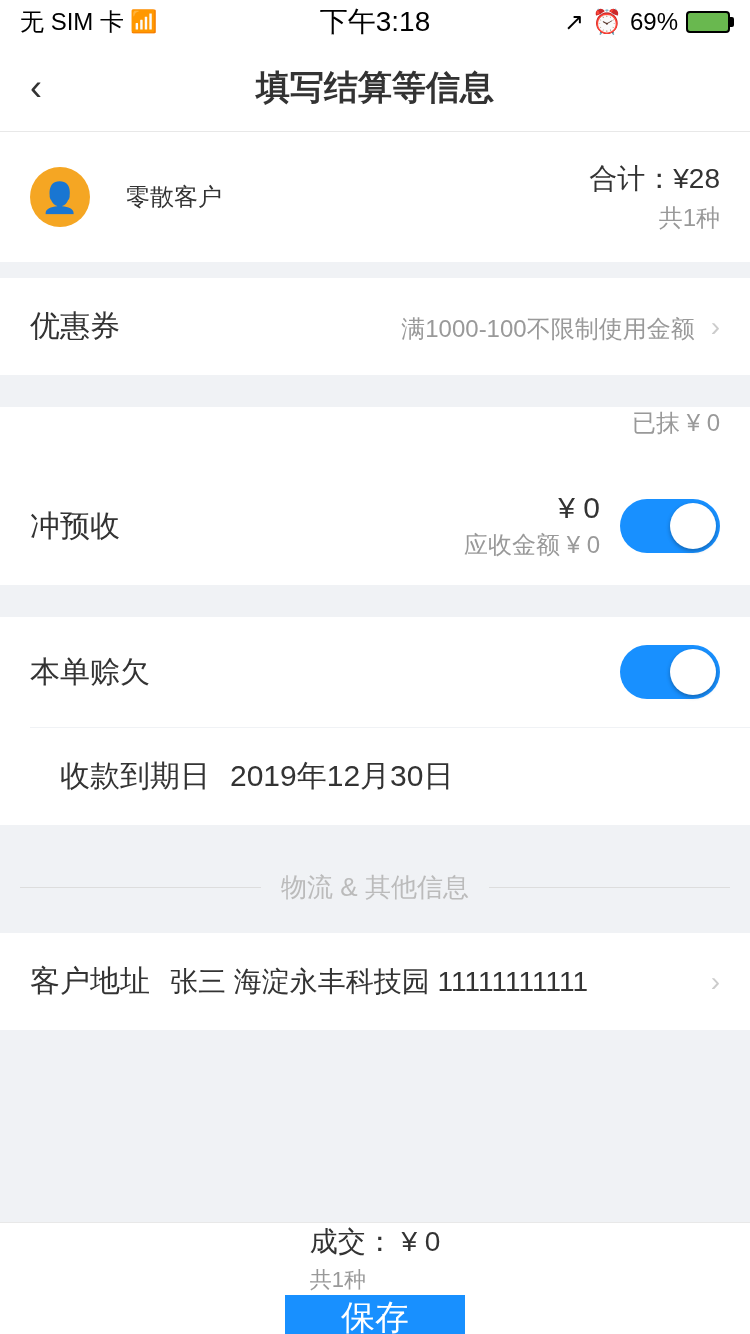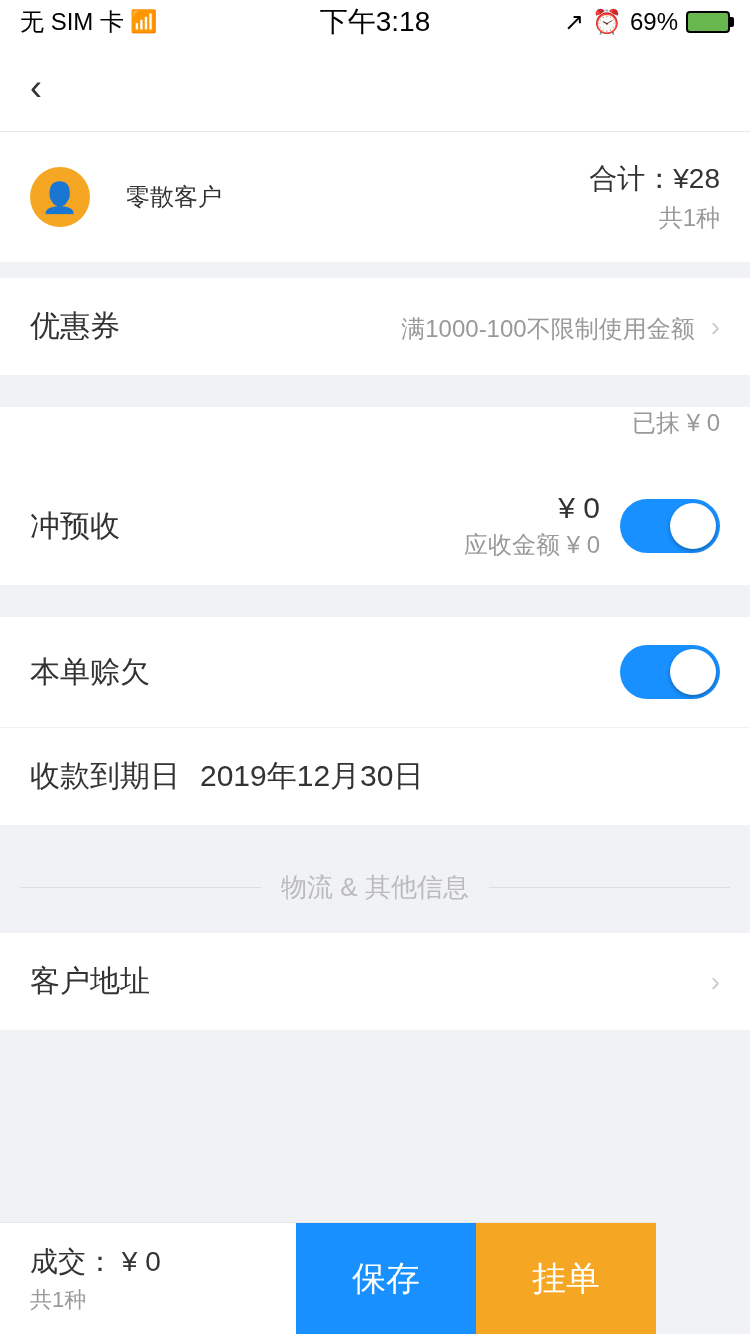--- a/index.html
+++ b/index.html
@@ -270,20 +270,21 @@
     }
 
     
     .due-date-row {
       background: #fff;
       padding: 28px 30px;
       display: flex;
       align-items: center;
       gap: 20px;
       border-top: 1px solid #f0f2f5;
+      margin-left: 30px;
     }
     .due-date-label {
       font-size: 30px;
       color: #333;
     }
     .due-date-value {
       font-size: 30px;
       color: #333;
     }
 
@@ -327,26 +328,27 @@
     }
     .address-value {
       font-size: 28px;
       color: #333;
     }
 
     
     .bottom-bar {
       position: fixed;
       bottom: 0;
-      width: 656px;
+      width: 750px;
       height: 112px;
       background: #fff;
       display: flex;
       align-items: center;
       border-top: 1px solid #e8e8e8;
+      flex-direction: column;
     }
     .bottom-info {
       flex: 1;
       padding: 0 30px;
     }
     .bottom-deal {
       font-size: 28px;
       color: #333;
     }
     .bottom-count {
@@ -389,20 +391,21 @@
   <div class="status-right">
     <span>↗</span>
     <span>⏰</span>
     <span>69%</span>
     <div class="battery-icon"></div>
   </div>
 </div>
 
 <div class="nav-bar">
   <span class="nav-back">‹</span>
+  <span class="nav-title">填写结算等信息</span>
 </div>
 
 <div class="content">
 
   <div class="section">
     <div class="customer-row">
       <div class="customer-left">
         <div class="customer-avatar">👤</div>
         <span class="customer-name">零散客户</span>
       </div>
@@ -464,20 +467,21 @@
   <div class="text-separator">
     <span>物流 &amp; 其他信息</span>
   </div>
 
   <div class="divider"></div>
 
   <div class="section">
     <div class="address-row">
       <div class="address-left">
         <span class="address-label">客户地址</span>
+        <span class="address-value">张三 海淀永丰科技园 11111111111</span>
       </div>
       <span class="chevron">›</span>
     </div>
   </div>
 
   <div class="empty-area"></div>
 
 </div>
 
 <div class="bottom-bar">

